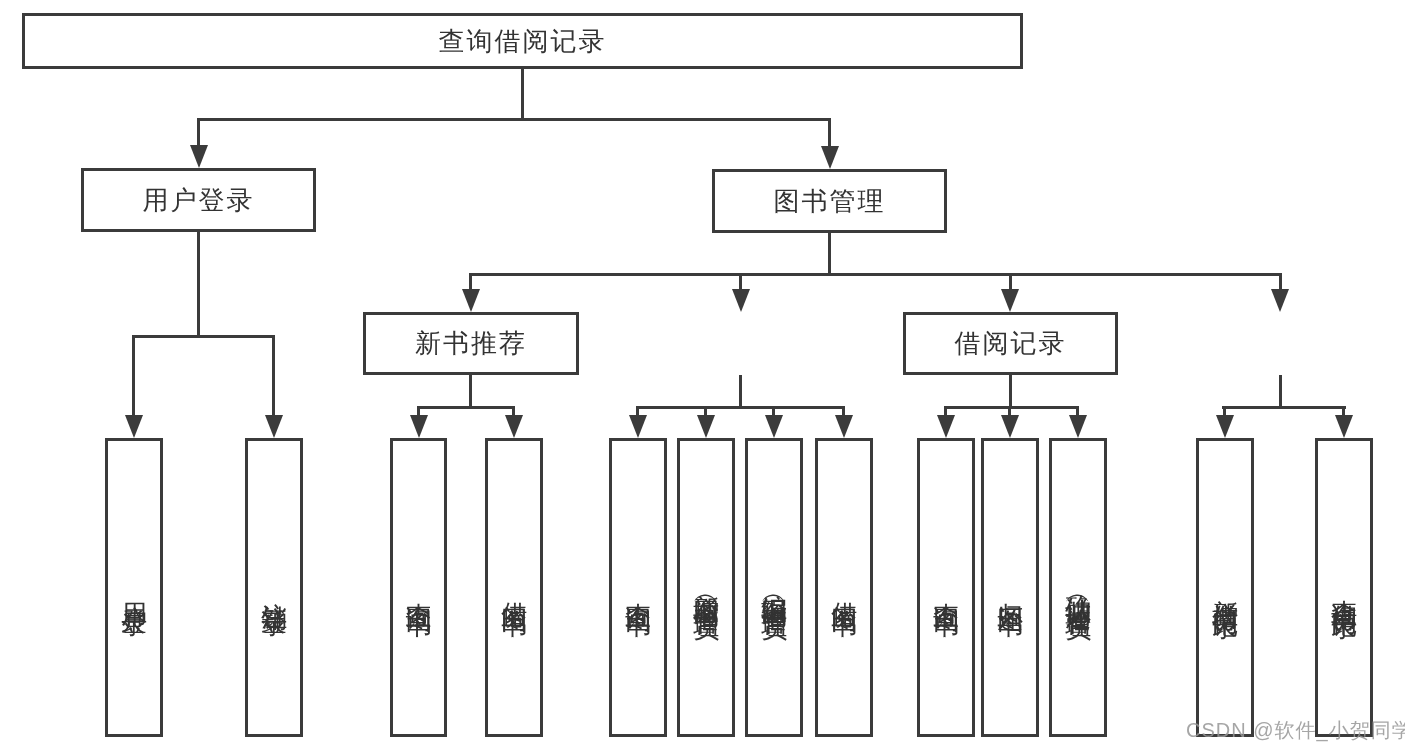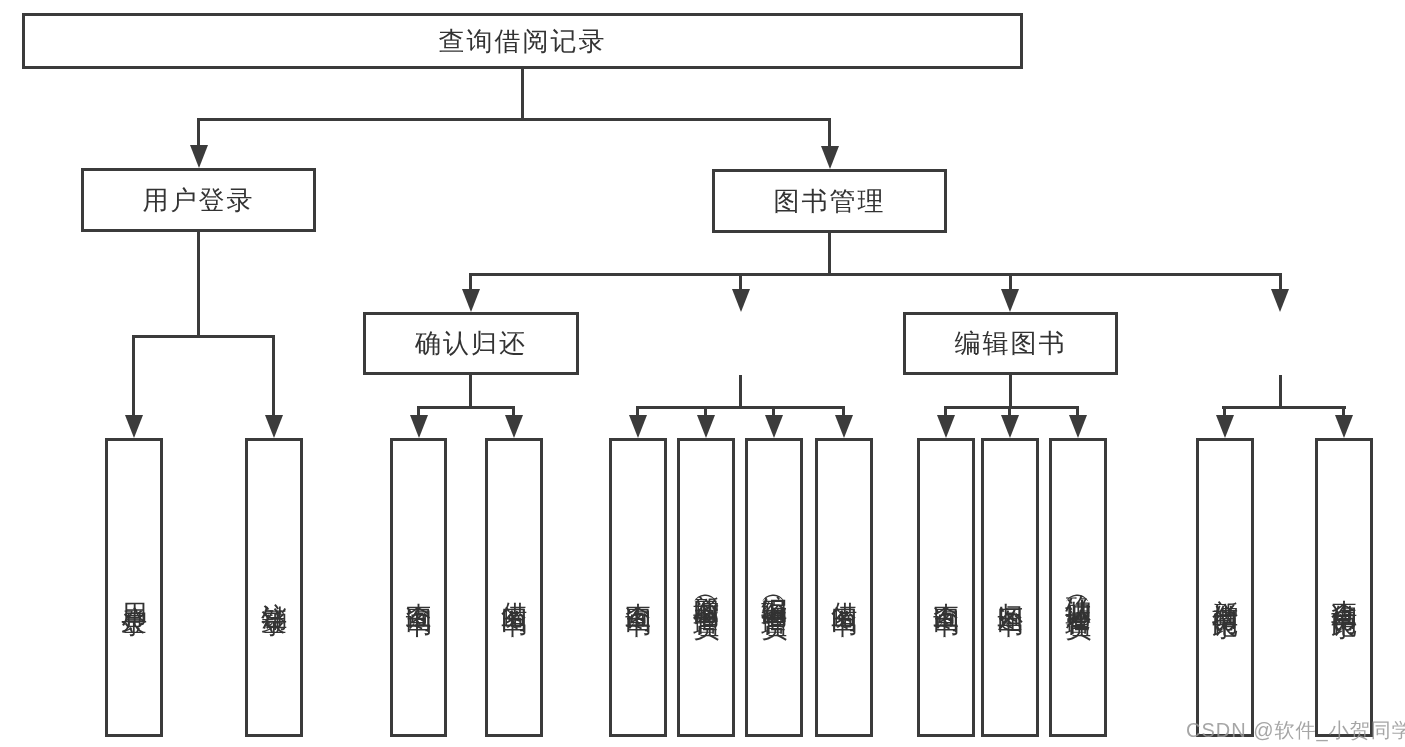--- a/index.html
+++ b/index.html
@@ -63,24 +63,24 @@
   <div class="vl" style="left:469px;top:273px;height:19px"></div>
   <div class="vl" style="left:739px;top:273px;height:19px"></div>
   <div class="vl" style="left:1009px;top:273px;height:19px"></div>
   <div class="vl" style="left:1279px;top:273px;height:19px"></div>
   <div class="arr" style="left:462px;top:289px"></div>
   <div class="arr" style="left:732px;top:289px"></div>
   <div class="arr" style="left:1001px;top:289px"></div>
   <div class="arr" style="left:1271px;top:289px"></div>
 
   <div class="box" style="left:363px;top:312px;width:216px;height:63px">
-    <span class="ht">确认归还</span>
+    <span class="ht">新书推荐</span>
   </div>
   <div class="box" style="left:903px;top:312px;width:215px;height:63px">
-    <span class="ht">编辑图书</span>
+    <span class="ht">借阅记录</span>
   </div>
 
   <div class="vl" style="left:469px;top:375px;height:34px"></div>
   <div class="hl" style="left:417px;top:406px;width:98px"></div>
   <div class="vl" style="left:417px;top:406px;height:12px"></div>
   <div class="vl" style="left:512px;top:406px;height:12px"></div>
   <div class="arr" style="left:410px;top:415px"></div>
   <div class="arr" style="left:505px;top:415px"></div>
 
   <div class="vl" style="left:739px;top:375px;height:34px"></div>

